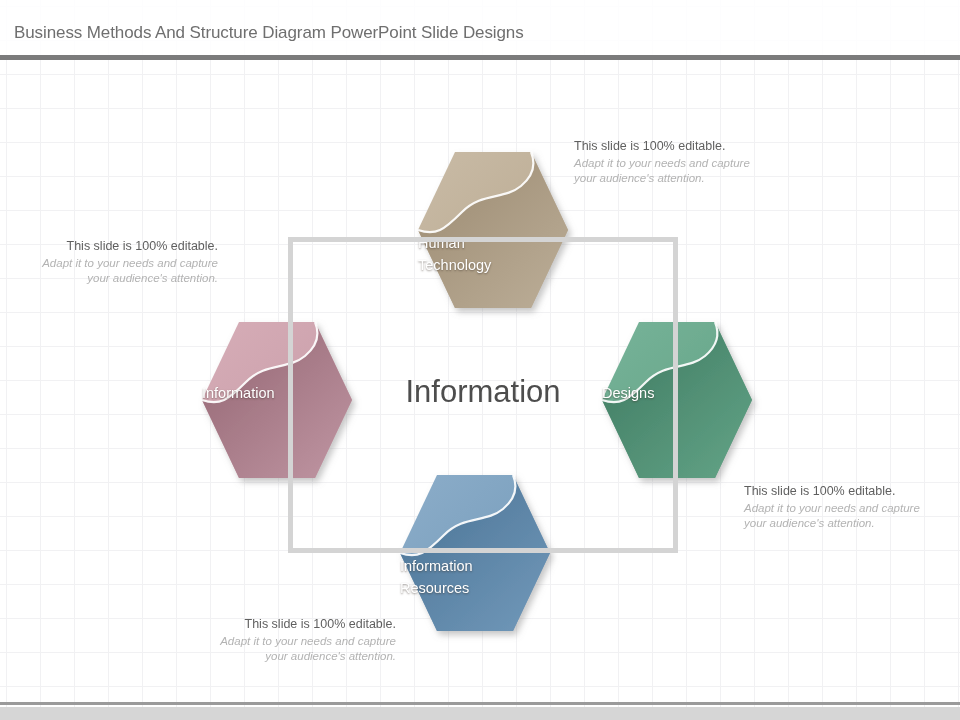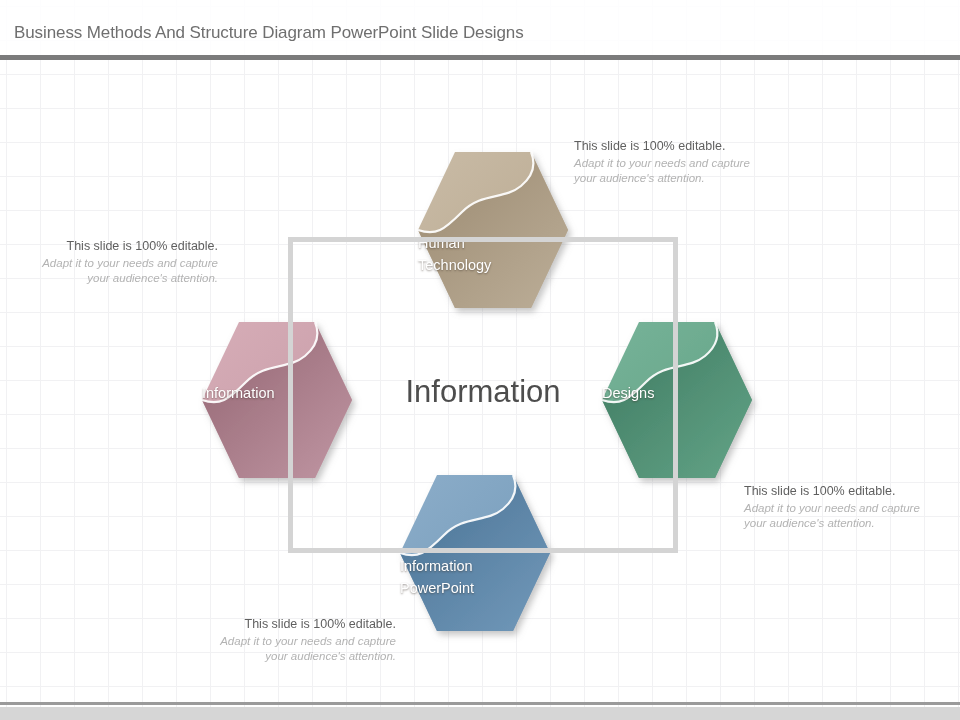--- a/index.html
+++ b/index.html
@@ -277,21 +277,21 @@
         <path d="M150,80 L113,158 L37,158 L0,80
                  C18,86 26,80 44,62
                  C64,42 86,50 103,36
                  C116,25 118,14 113,2
                  L150,80 Z" fill="url(#itDark)"></path>
         <path d="M0,80 C18,86 26,80 44,62 C64,42 86,50 103,36 C116,25 118,14 113,2" fill="none" stroke="#ffffff" stroke-width="2.2" stroke-opacity="0.92"></path>
       </g>
     </svg>
     <div class="hex-label">
       <span>Information</span><br>
-      <span>PowerPoint</span>
+      <span>Resources</span>
     </div>
   </div>
 
   <div id="center-frame"></div>
   <div id="center-label">Information</div>
 
   <div id="title-bar">
     <div id="page-title">Business Methods And Structure Diagram PowerPoint Slide Designs</div>
   </div>
   <div id="title-rule"></div>

